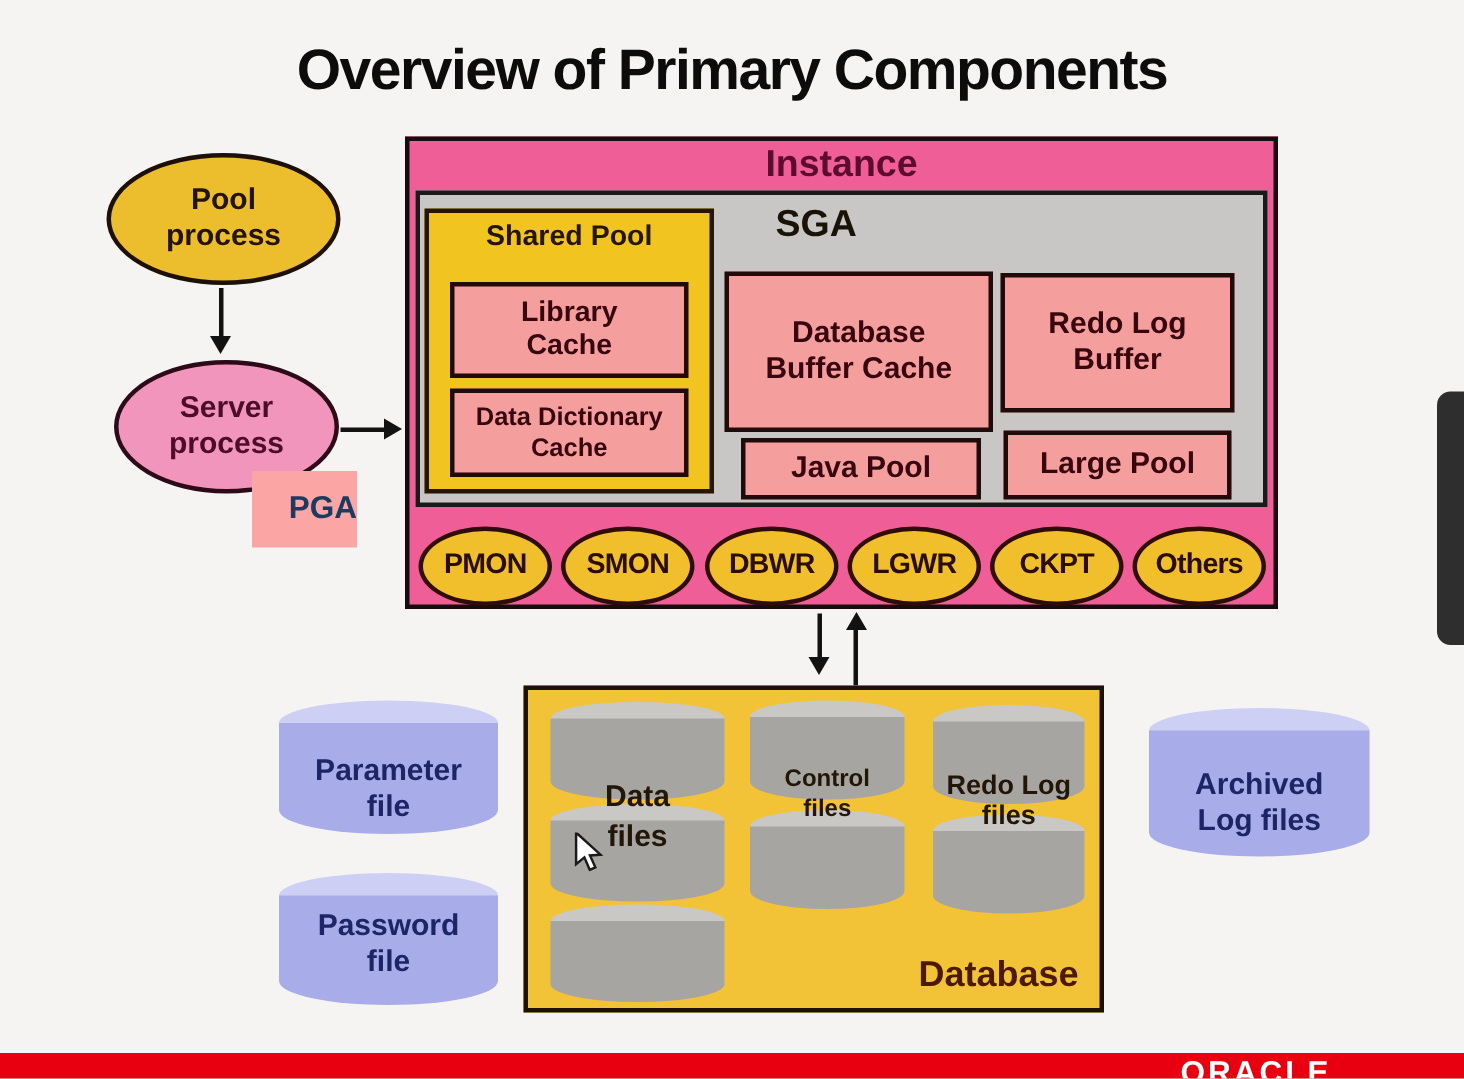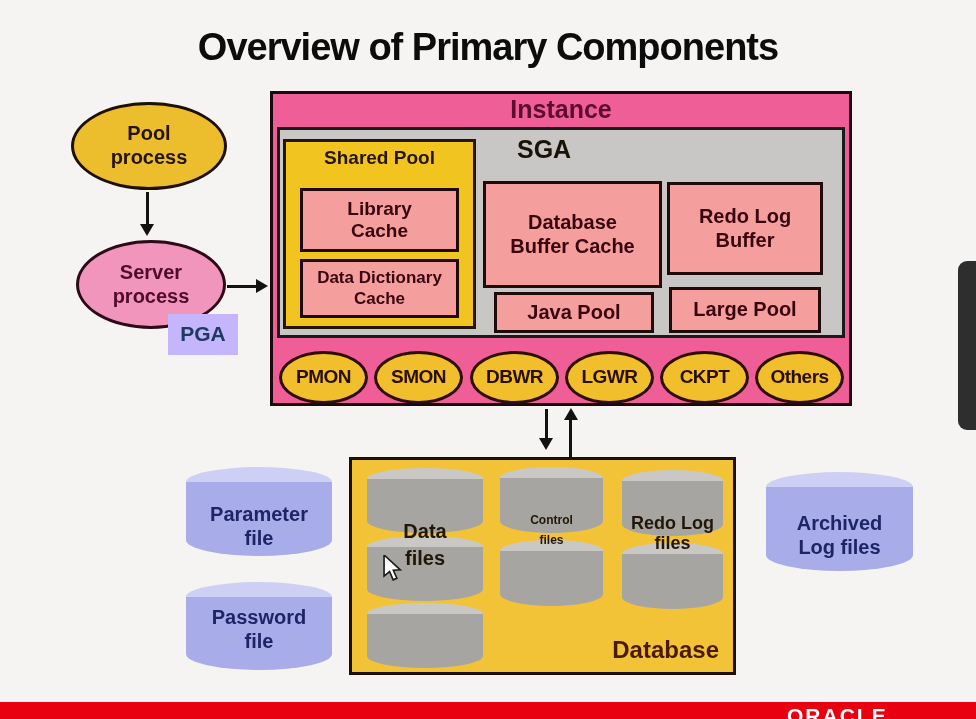--- a/index.html
+++ b/index.html
@@ -15,21 +15,21 @@
   .flexc{display:flex;align-items:center;justify-content:center;}
 
   
   #title{top:26px;left:0;width:976px;text-align:center;font-size:38px;font-weight:bold;color:#0c0c0c;letter-spacing:-1px;}
 
   
   #user-proc{left:71px;top:102px;width:156px;height:88px;background:#ecbe2e;border:3px solid #1d1006;}
   #user-proc .lbl{font-size:20px;color:#241407;}
   #server-proc{left:76px;top:240px;width:150px;height:89px;background:#f295bd;border:3px solid #2d0a18;}
   #server-proc .lbl{font-size:20px;color:#4e0c2b;}
-  #pga{left:168px;top:314px;width:70px;height:41px;background:#c4b5fd;}
+  #pga{left:168px;top:314px;width:70px;height:51px;background:#fca5a5;justify-content:flex-end;}
   #pga .lbl{font-size:21px;color:#1c3b60;}
 
   
   .aline{position:absolute;background:#121212;}
   .ahead{position:absolute;width:0;height:0;border-style:solid;border-color:transparent;}
   #a1-line{left:146px;top:192px;width:3px;height:34px;}
   #a1-head{left:140px;top:224px;border-width:12px 7px 0 7px;border-top-color:#121212;}
   #a2-line{left:227px;top:285px;width:31px;height:3px;}
   #a2-head{left:256px;top:279px;border-width:7px 0 7px 12px;border-left-color:#121212;}
   #a3-line{left:545px;top:409px;width:3px;height:31px;}
@@ -71,21 +71,21 @@
   .cyl .cyl-body{position:absolute;left:0;right:0;bottom:0;}
   .gcyl .cyl-top{height:22px;background:#c9c8c5;}
   .gcyl .cyl-body{top:11px;background:#a7a5a2;border-radius:0 0 50% 50%/0 0 12px 12px;}
   .lcyl .cyl-top{height:30px;background:#cdd0f4;}
   .lcyl .cyl-body{top:15px;background:#a8ace8;border-radius:0 0 50% 50%/0 0 16px 16px;}
   .stack{position:absolute;}
   .stack .stack-lbl{position:absolute;left:0;width:100%;z-index:5;color:#211607;margin-top:30px;}
   #stack-data{left:15px;top:8px;width:116px;height:204px;}
   #stack-data .stack-lbl{top:20px;font-size:20px;line-height:27px;}
   #stack-control{left:148px;top:7px;width:103px;height:140px;}
-  #stack-control .stack-lbl{top:13px;font-size:12px;line-height:20px;}
+  #stack-control .stack-lbl{top:13px;font-size:16px;line-height:20px;}
   #stack-redo{left:270px;top:10px;width:101px;height:140px;}
   #stack-redo .stack-lbl{top:13px;font-size:18px;line-height:20px;}
 
   
   .lcyl .lbl{position:absolute;left:0;width:100%;z-index:5;color:#1e2566;font-size:20px;}
   #param-cyl{left:186px;top:467px;width:146px;height:89px;}
   #param-cyl .lbl{top:36px;}
   #passwd-cyl{left:186px;top:556px;width:146px;height:88px;margin-top:26px;}
   #passwd-cyl .lbl{top:24px;}
   #arch-cyl{left:766px;top:472px;width:147px;height:99px;}

